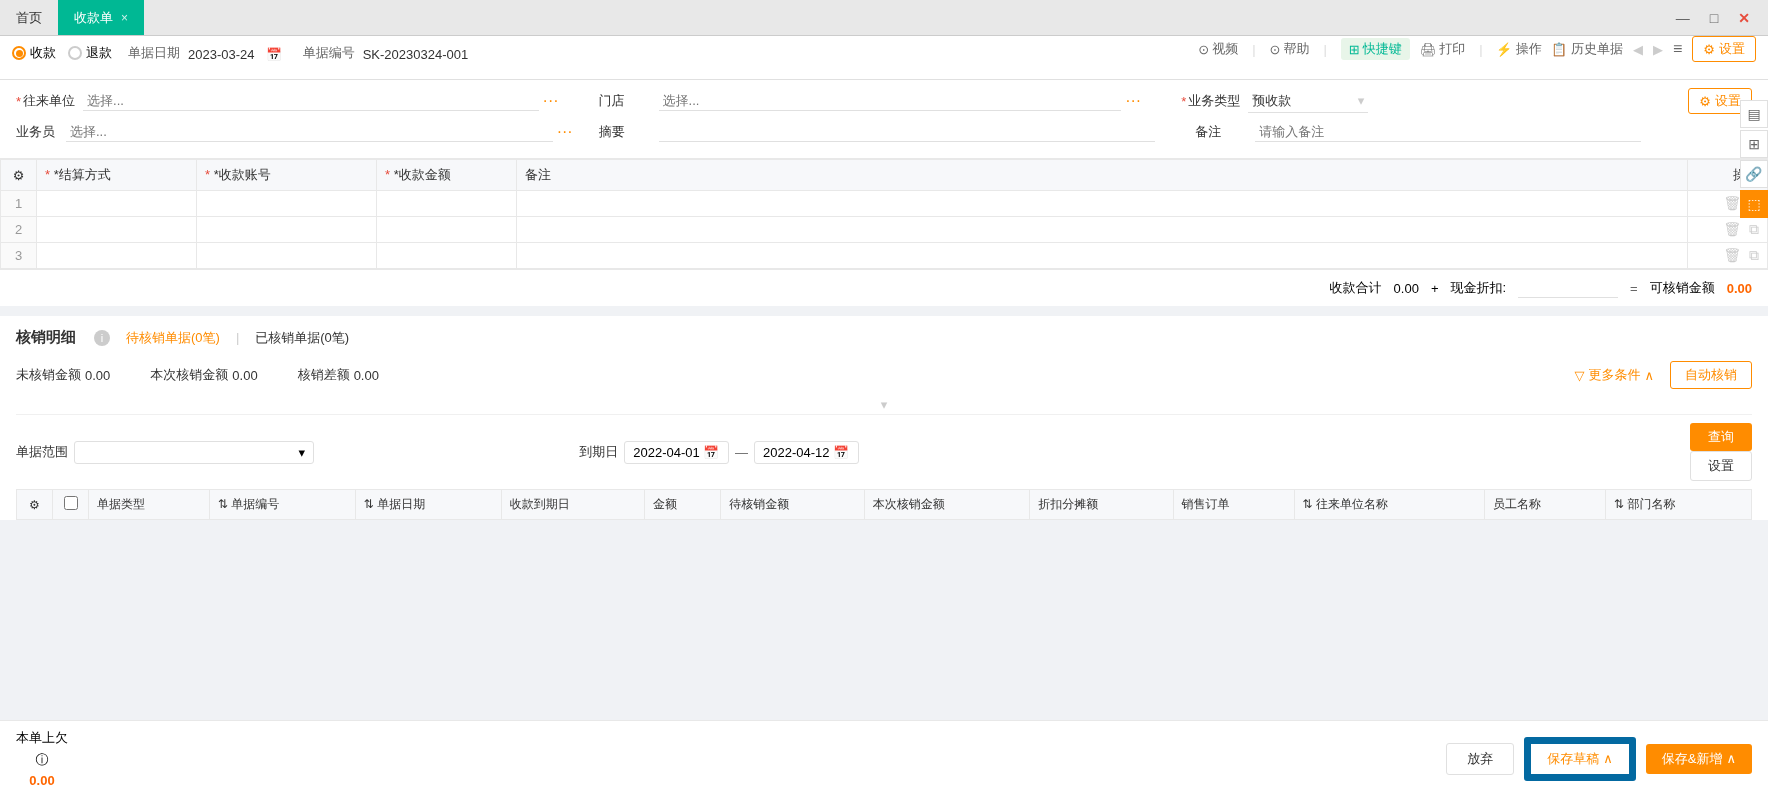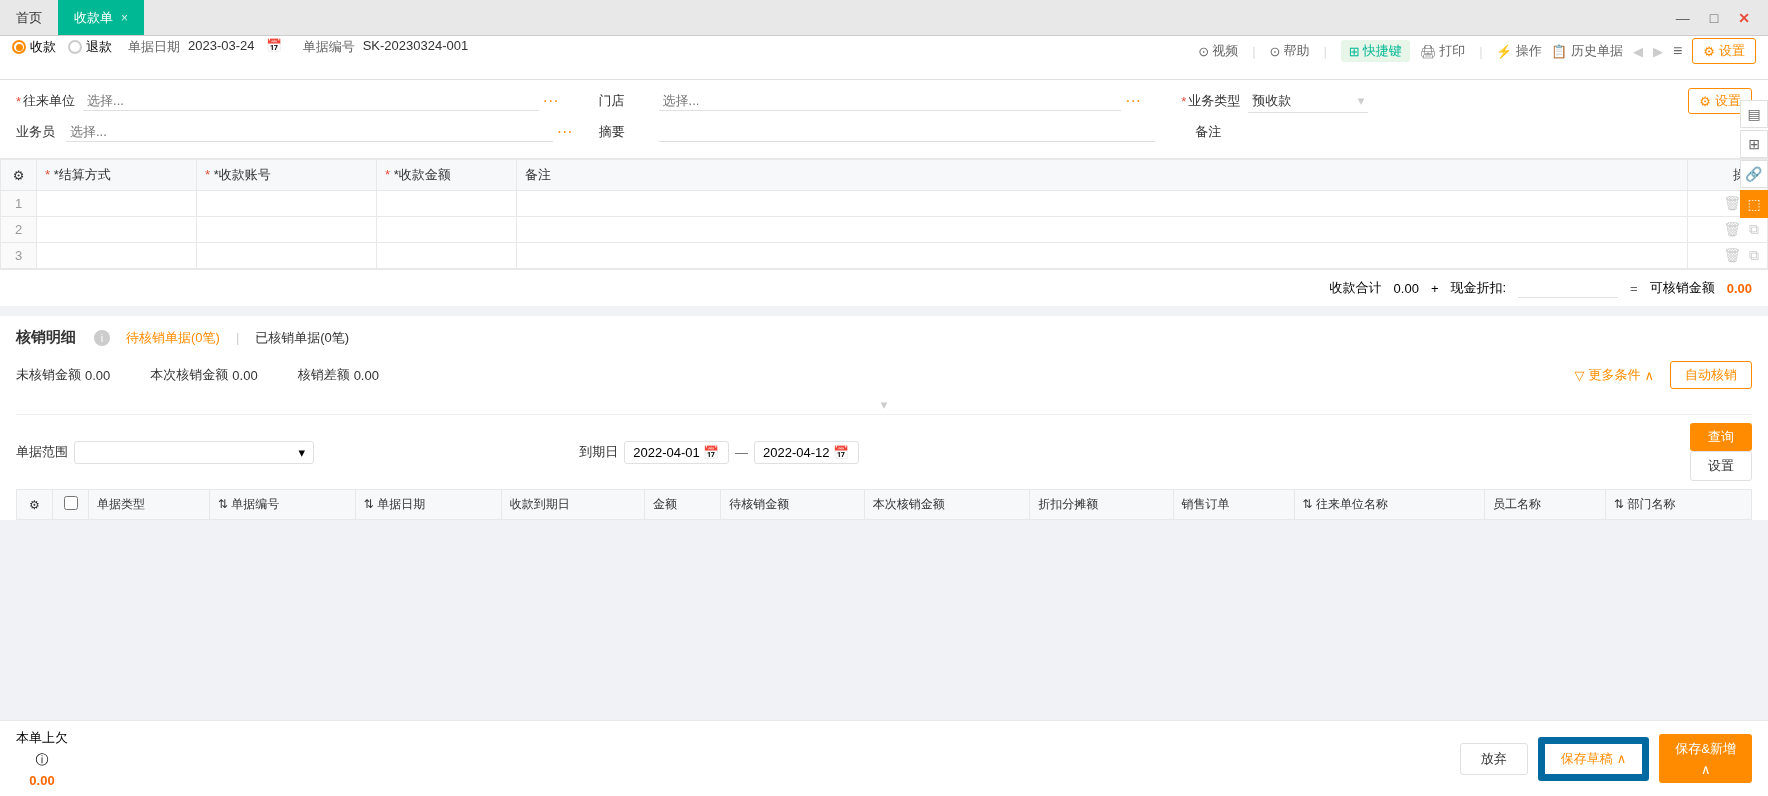--- a/index.html
+++ b/index.html
@@ -20,21 +20,21 @@
     }
     .tab-close { cursor: pointer; font-size: 12px; opacity: 0.8; }
     .tab-bar-right {
       margin-left: auto; display: flex; align-items: center; padding-right: 12px; gap: 8px;
     }
     .win-btn { cursor: pointer; font-size: 14px; color: #666; padding: 2px 6px; }
     .win-btn.close { color: #e74c3c; font-weight: bold; }
 
     
     .toolbar {
-      display: flex; align-items: flex-start; background: #fff; padding: 2px 12px; gap: 8px;
+      display: flex; align-items: flex-end; background: #fff; padding: 17px 12px; gap: 8px;
       border-bottom: 1px solid #e0e0e0; height: 44px;
     }
     .radio-group { display: flex; align-items: center; gap: 12px; margin-right: 8px; }
     .radio-item { display: flex; align-items: center; gap: 4px; cursor: pointer; }
     .radio-circle {
       width: 14px; height: 14px; border-radius: 50%; border: 2px solid #ccc;
       display: flex; align-items: center; justify-content: center;
     }
     .radio-circle.active { border-color: #ff8c00; }
     .radio-dot { width: 7px; height: 7px; border-radius: 50%; background: #ff8c00; }
@@ -170,21 +170,21 @@
       padding: 6px 20px; border-radius: 3px; cursor: pointer; font-size: 13px;
     }
     .btn-save-draft {
       background: #fff; border: 7px solid #0369a1; color: #ff8c00;
       padding: 6px 16px; border-radius: 3px; cursor: pointer; font-size: 13px;
       display: flex; align-items: center; gap: 4px;
     }
     .btn-save-new {
       background: #ff8c00; border: none; color: #fff;
       padding: 6px 16px; border-radius: 3px; cursor: pointer; font-size: 13px;
-      display: flex; align-items: center; gap: 4px; flex-direction: column;
+      display: flex; align-items: center; gap: 4px;
     }
 
     
     .right-sidebar {
       position: fixed; right: 0; top: 100px; display: flex; flex-direction: column;
       gap: 2px; z-index: 20;
     }
     .sidebar-icon-btn {
       width: 28px; height: 28px; background: #fff; border: 1px solid #e0e0e0;
       display: flex; align-items: center; justify-content: center;
@@ -315,20 +315,21 @@
         <span class="field-dots">···</span>
       </div>
 
       <div class="form-field" style="flex:2.5;margin-left:26px">
         <span class="field-label">摘要</span>
         <input class="field-input" type="text" placeholder="" style="">
       </div>
 
       <div class="form-field" style="flex:2;margin-left:40px">
         <span class="field-label">备注</span>
+        <input class="field-input" type="text" placeholder="请输入备注" style="">
       </div>
       <div style="flex:0.5"></div>
     </div>
   </div>
 
   <div class="table-section">
     <table class="data-table">
       <thead>
         <tr>
           <th style="width:36px;text-align:center">

